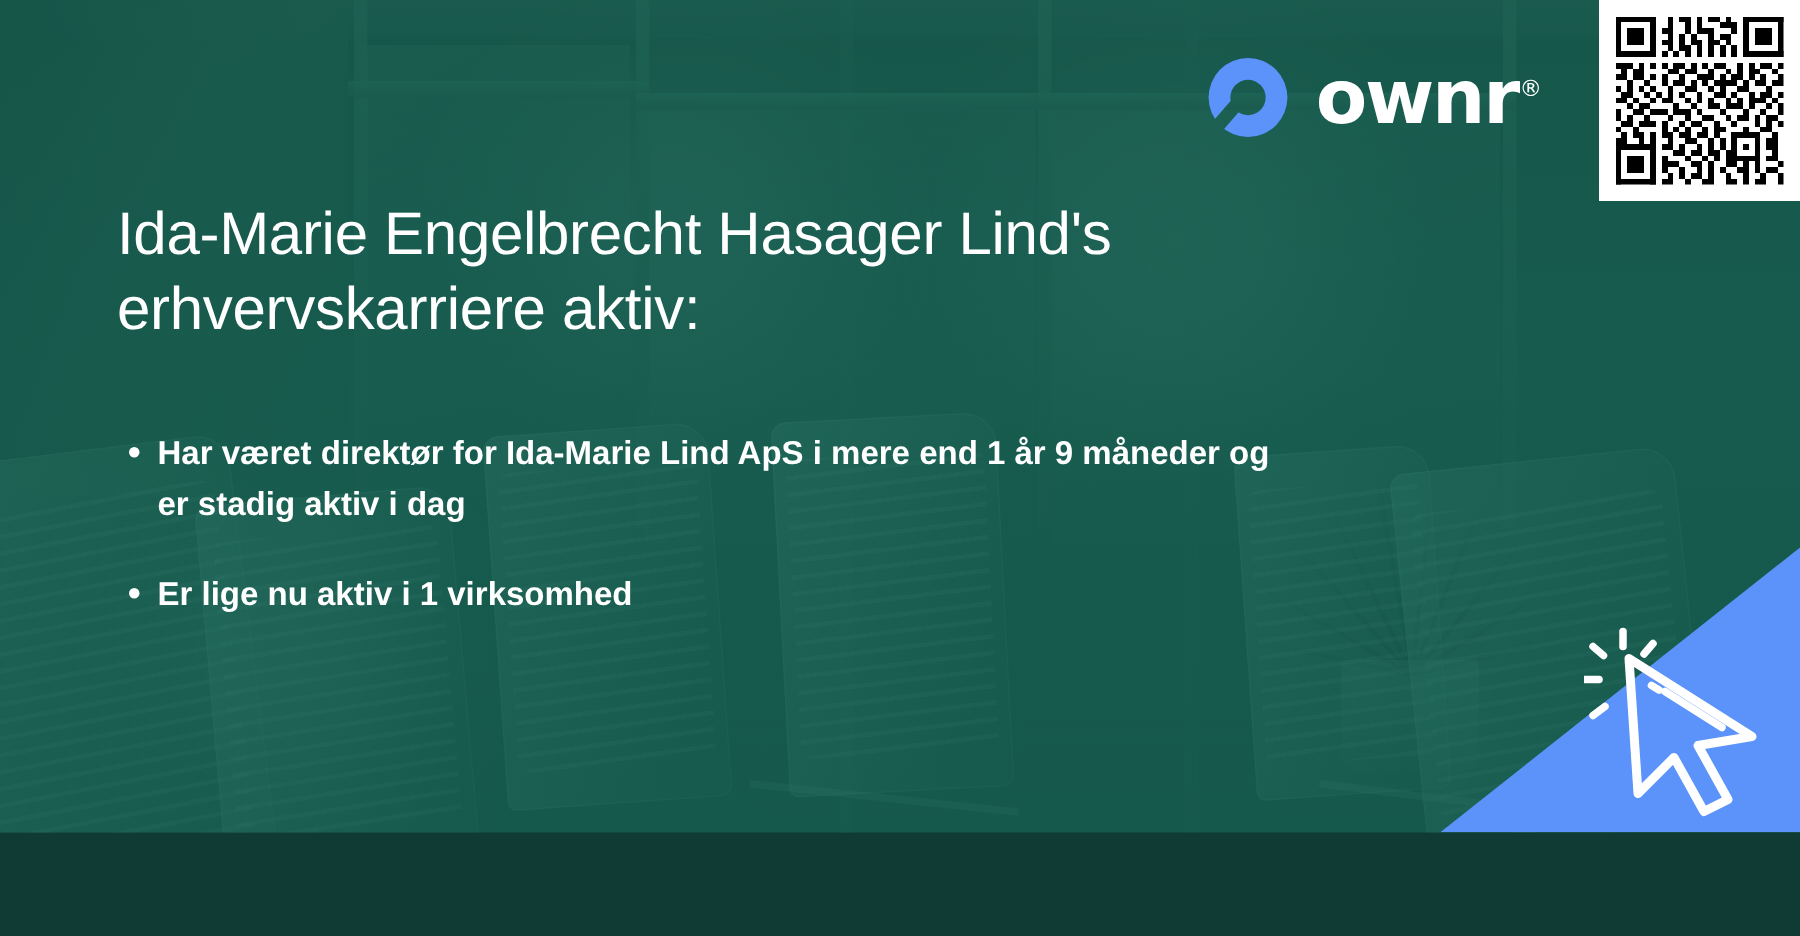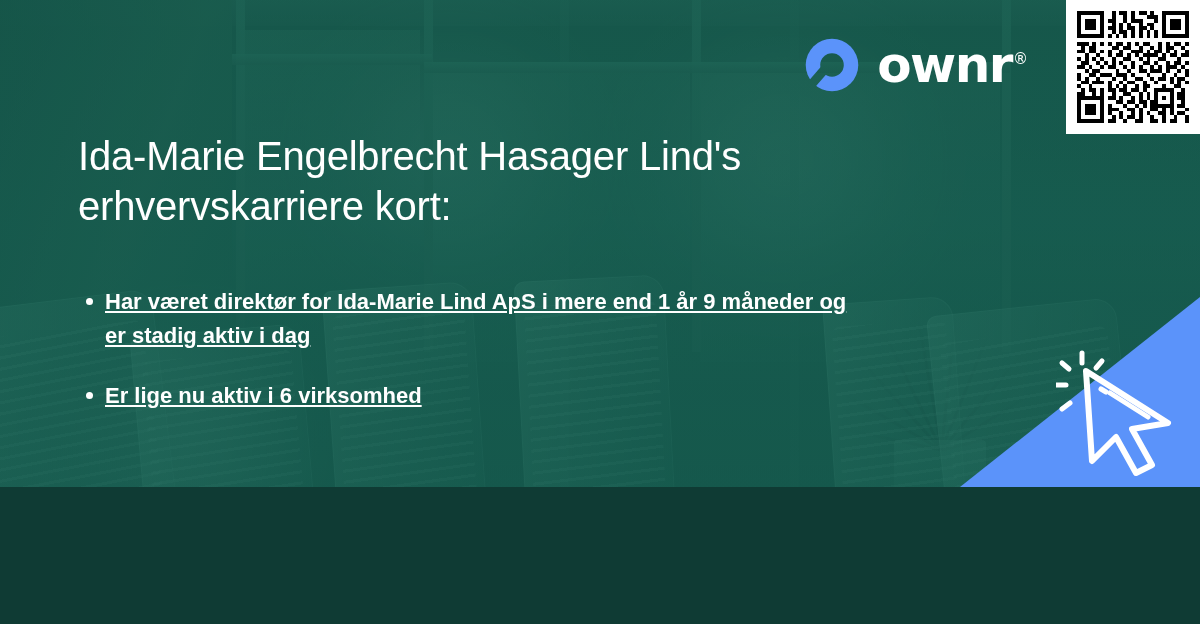--- a/index.html
+++ b/index.html
@@ -4,21 +4,21 @@
 <title>ownr business card</title>
 <style>
   html, body {
     margin: 0;
     padding: 0;
     background: #0f3b34;
   }
   .card {
     position: relative;
     width: 1200px;
-    height: 487px;
+    height: 555px;
     overflow: hidden;
     font-family: "Liberation Sans", "DejaVu Sans", sans-serif;
     background: #1e6a5d;
     -webkit-font-smoothing: antialiased;
   }
 
   
   .bg {
     position: absolute;
     inset: 0;
@@ -212,21 +212,20 @@
     color: #ffffff;
   }
   .bullets li {
     position: relative;
     padding-left: 27px;
     margin-bottom: 26px;
     font-size: 22px;
     font-weight: 700;
     line-height: 1.55;
     max-width: 760px;
-    text-decoration: underline;
   }
   .bullets li::before {
     content: "";
     position: absolute;
     left: 8px;
     top: 13px;
     width: 7px;
     height: 7px;
     border-radius: 50%;
     background: #ffffff;
@@ -579,26 +578,26 @@
     <div class="logo-word">
       <span>ownr</span><span class="logo-reg">®</span>
     </div>
   </div>
 
   <div class="content">
 
 
     <h1 class="headline">
       <span class="hl-strong">Ida-Marie Engelbrecht Hasager Lind's</span><br>
-      <span class="hl-light">erhvervskarriere kort:</span>
+      <span class="hl-light">erhvervskarriere aktiv:</span>
     </h1>
 
     <ul class="bullets">
       <li>Har været direktør for Ida-Marie Lind ApS i mere end 1 år 9 måneder og er stadig aktiv i dag</li>
-      <li>Er lige nu aktiv i 6 virksomhed</li>
+      <li>Er lige nu aktiv i 1 virksomhed</li>
     </ul>
   </div>
 
   <div class="wedge"></div>
   <svg class="cursor-svg" viewBox="0 0 132 128">
     <g fill="none" stroke="#ffffff" stroke-width="6" stroke-linecap="round" stroke-linejoin="round">
 
       <path d="M 30 22 L 112 74 L 76 80 L 96 116 L 80 124 L 60 88 L 36 112 Z"></path>
 
       <path d="M 54 44 L 92 68" stroke-width="5"></path>

